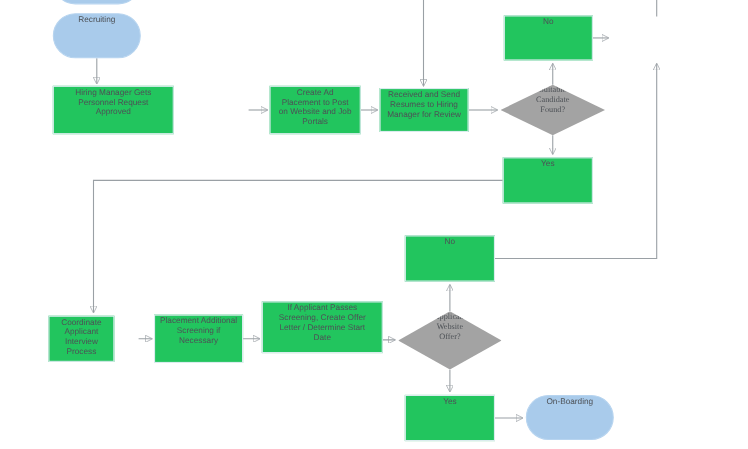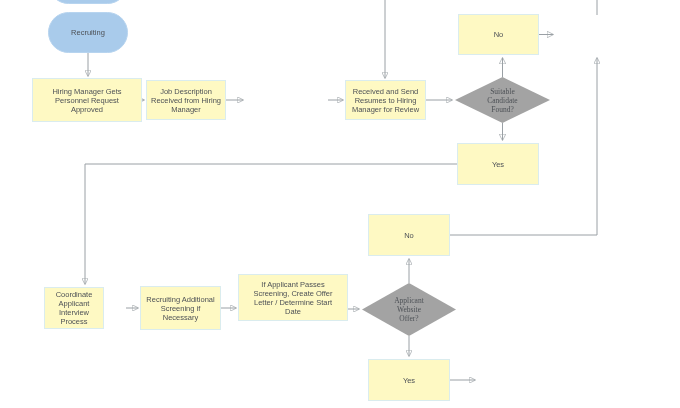--- a/index.html
+++ b/index.html
@@ -3,25 +3,25 @@
 <meta charset="utf-8">
 <style>
   html,body { margin:0; padding:0; background:#ffffff; }
   .canvas {
     position:relative; width:680px; height:408px; background:#ffffff;
     overflow:hidden; font-family:"Liberation Sans", sans-serif;
   }
   .wires { position:absolute; left:0; top:0; }
   .wires path { fill:none; stroke:#9aa0a5; stroke-width:1; }
   .node {
-    position:absolute; display:flex; align-items:center; justify-content:center;
+    position:absolute; display:flex; justify-content:center;
     text-align:center; color:#4d5156; font-size:7.5px; line-height:9px;
     box-sizing:border-box;
   }
-  .process   { background:#fef9c3; border:1px solid #daecee; }
+  .process   { background:#22c55e; border:1px solid #daecee; }
   .terminator{ background:#a9cbeb; border:1px solid #b7d4ef; border-radius:21px; }
   .decision  { background:#a3a3a3; clip-path:polygon(50% 0,100% 50%,50% 100%,0 50%);font-family:Liberation Serif, serif; }
   .lbl { white-space:pre-line; padding:0 2px; }
 </style>
 </head>
 <body>
 
 <div class="canvas">
 
   <svg class="wires" width="680" height="408" viewBox="0 0 680 408">
@@ -49,32 +49,33 @@
     <path d="M409,336 V356" marker-end="url(#arw)"></path>
     <path d="M450,380 H475" marker-end="url(#arw)"></path>
   </svg>
 
   <div class="node terminator" style="left:48px; top:-37px; width:80px; height:41px"></div>
 
   <div class="node terminator" style="left:48px; top:12px; width:80px; height:41px">
     <span class="lbl">Recruiting</span>
   </div>
 
-  <div class="node process" style="left:32px; top:78px; width:110px; height:44px">
+  <div class="node process" style="left:48px; top:78px; width:110px; height:44px">
     <span class="lbl">Hiring Manager Gets
 Personnel Request
 Approved</span>
   </div>
 
-  <div class="node process" style="left:146px; top:80px; width:80px; height:40px">
-    <span class="lbl">Job Description
-Received from Hiring
-Manager</span>
+
+  <div class="node process" style="left:245px; top:78px; width:83px; height:44px">
+    <span class="lbl">Create Ad
+Placement to Post
+on Website and Job
+Portals</span>
   </div>
-
 
   <div class="node process" style="left:345px; top:80px; width:81px; height:40px">
     <span class="lbl">Received and Send
 Resumes to Hiring
 Manager for Review</span>
   </div>
 
   <div class="node decision" style="left:455px; top:77px; width:95px; height:46px">
     <span class="lbl">Suitable
 Candidate
@@ -89,21 +90,21 @@
   <div class="node process" style="left:457px; top:143px; width:82px; height:42px">
     <span class="lbl">Yes</span>
   </div>
 
   <div class="node process" style="left:44px; top:287px; width:60px; height:42px">
     <span class="lbl">Coordinate Applicant
 Interview Process</span>
   </div>
 
   <div class="node process" style="left:140px; top:286px; width:81px; height:44px">
-    <span class="lbl">Recruiting Additional
+    <span class="lbl">Placement Additional
 Screening if
 Necessary</span>
   </div>
 
   <div class="node process" style="left:238px; top:274px; width:110px; height:47px">
     <span class="lbl">If Applicant Passes
 Screening, Create Offer
 Letter / Determine Start
 Date</span>
   </div>
@@ -115,14 +116,17 @@
   </div>
 
   <div class="node process" style="left:368px; top:214px; width:82px; height:42px">
     <span class="lbl">No</span>
   </div>
 
   <div class="node process" style="left:368px; top:359px; width:82px; height:42px">
     <span class="lbl">Yes</span>
   </div>
 
+  <div class="node terminator" style="left:478px; top:359px; width:80px; height:41px">
+    <span class="lbl">On-Boarding</span>
+  </div>
 
 </div>
 
 </body></html>

